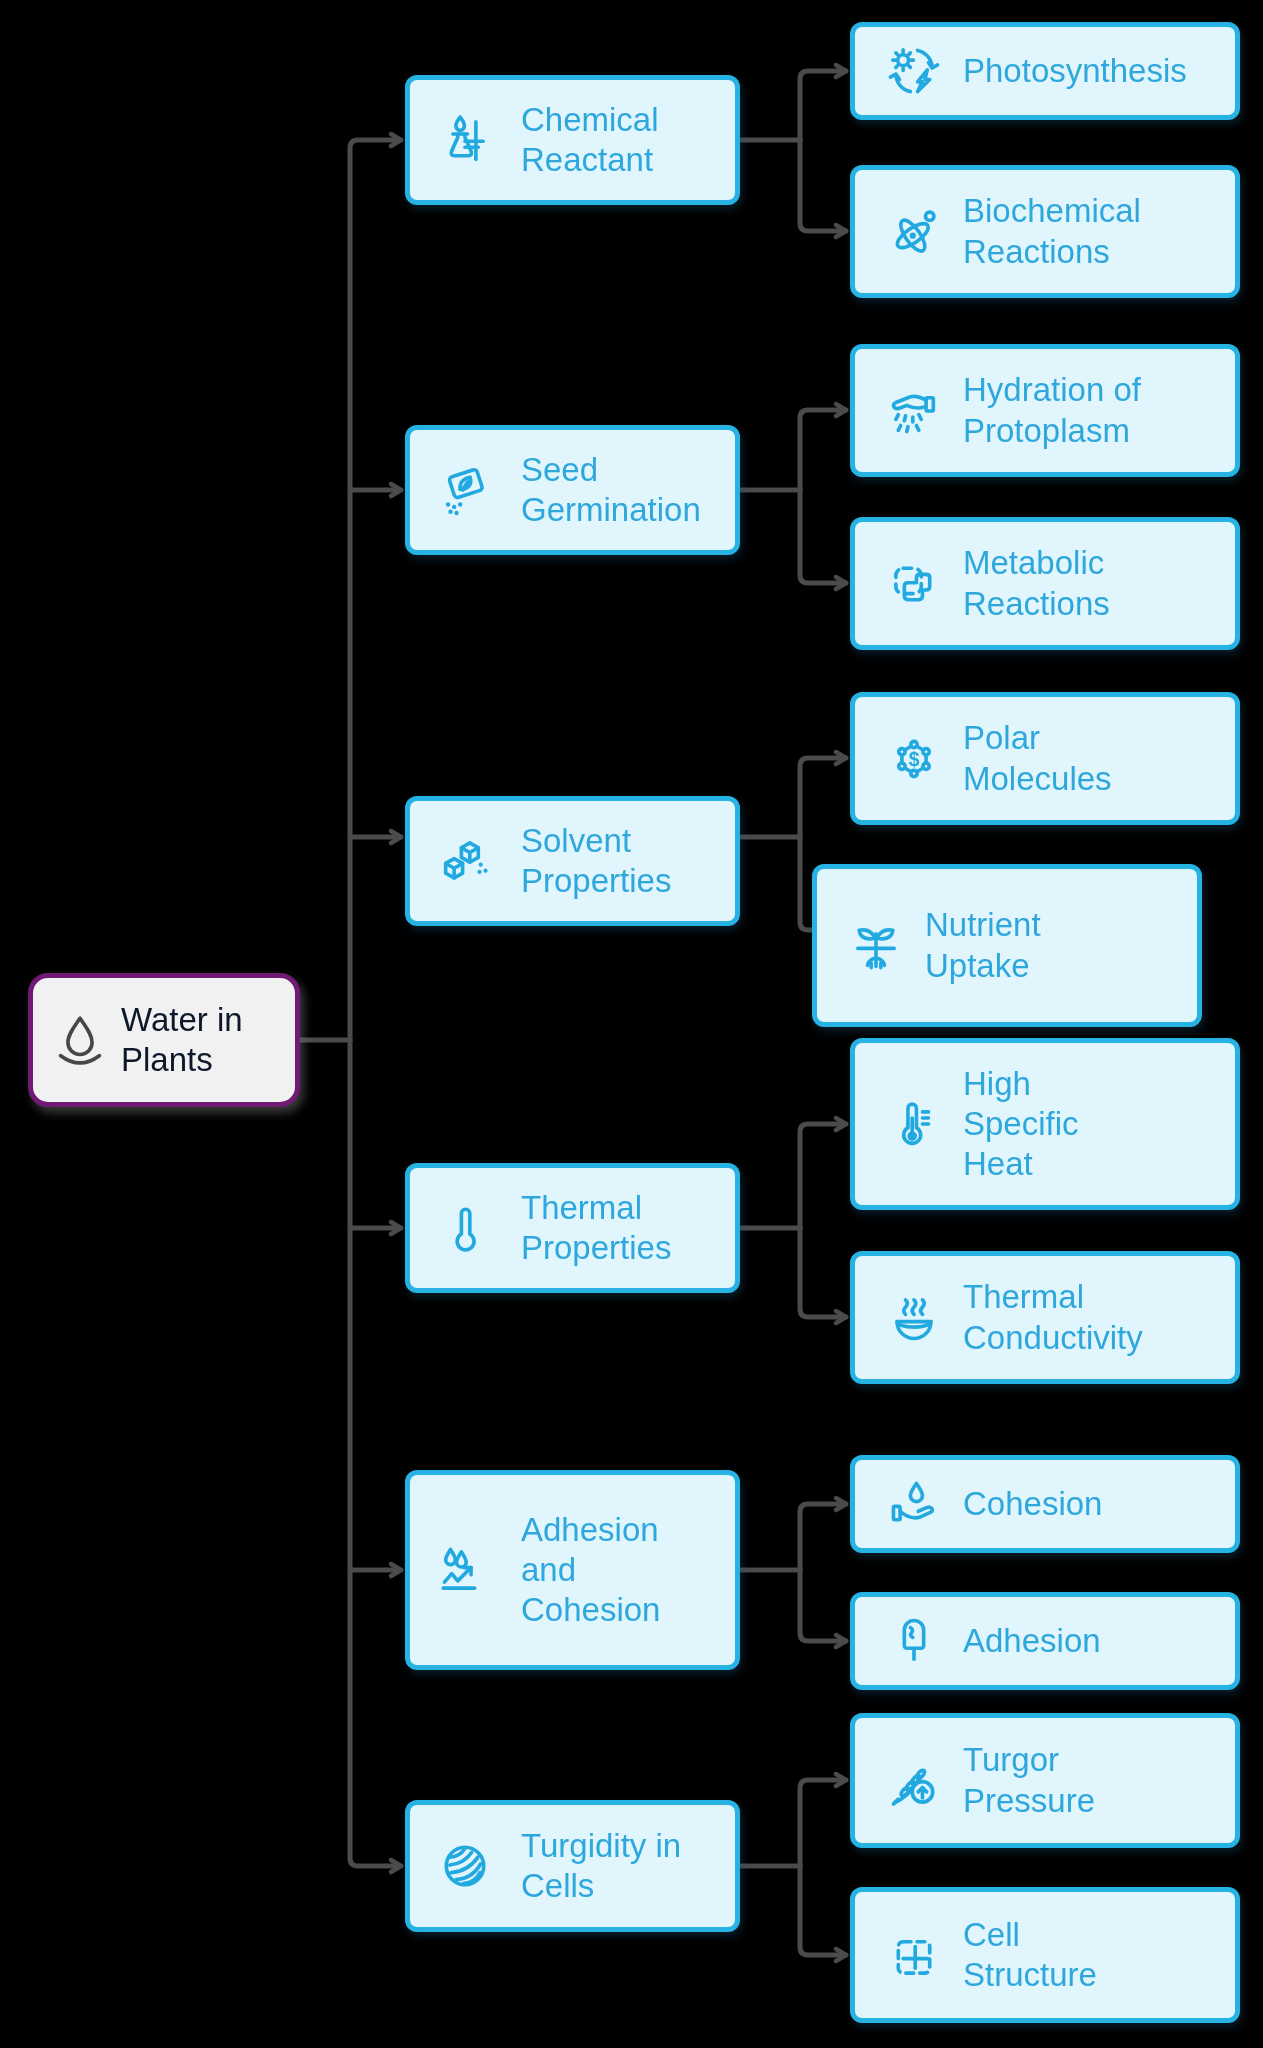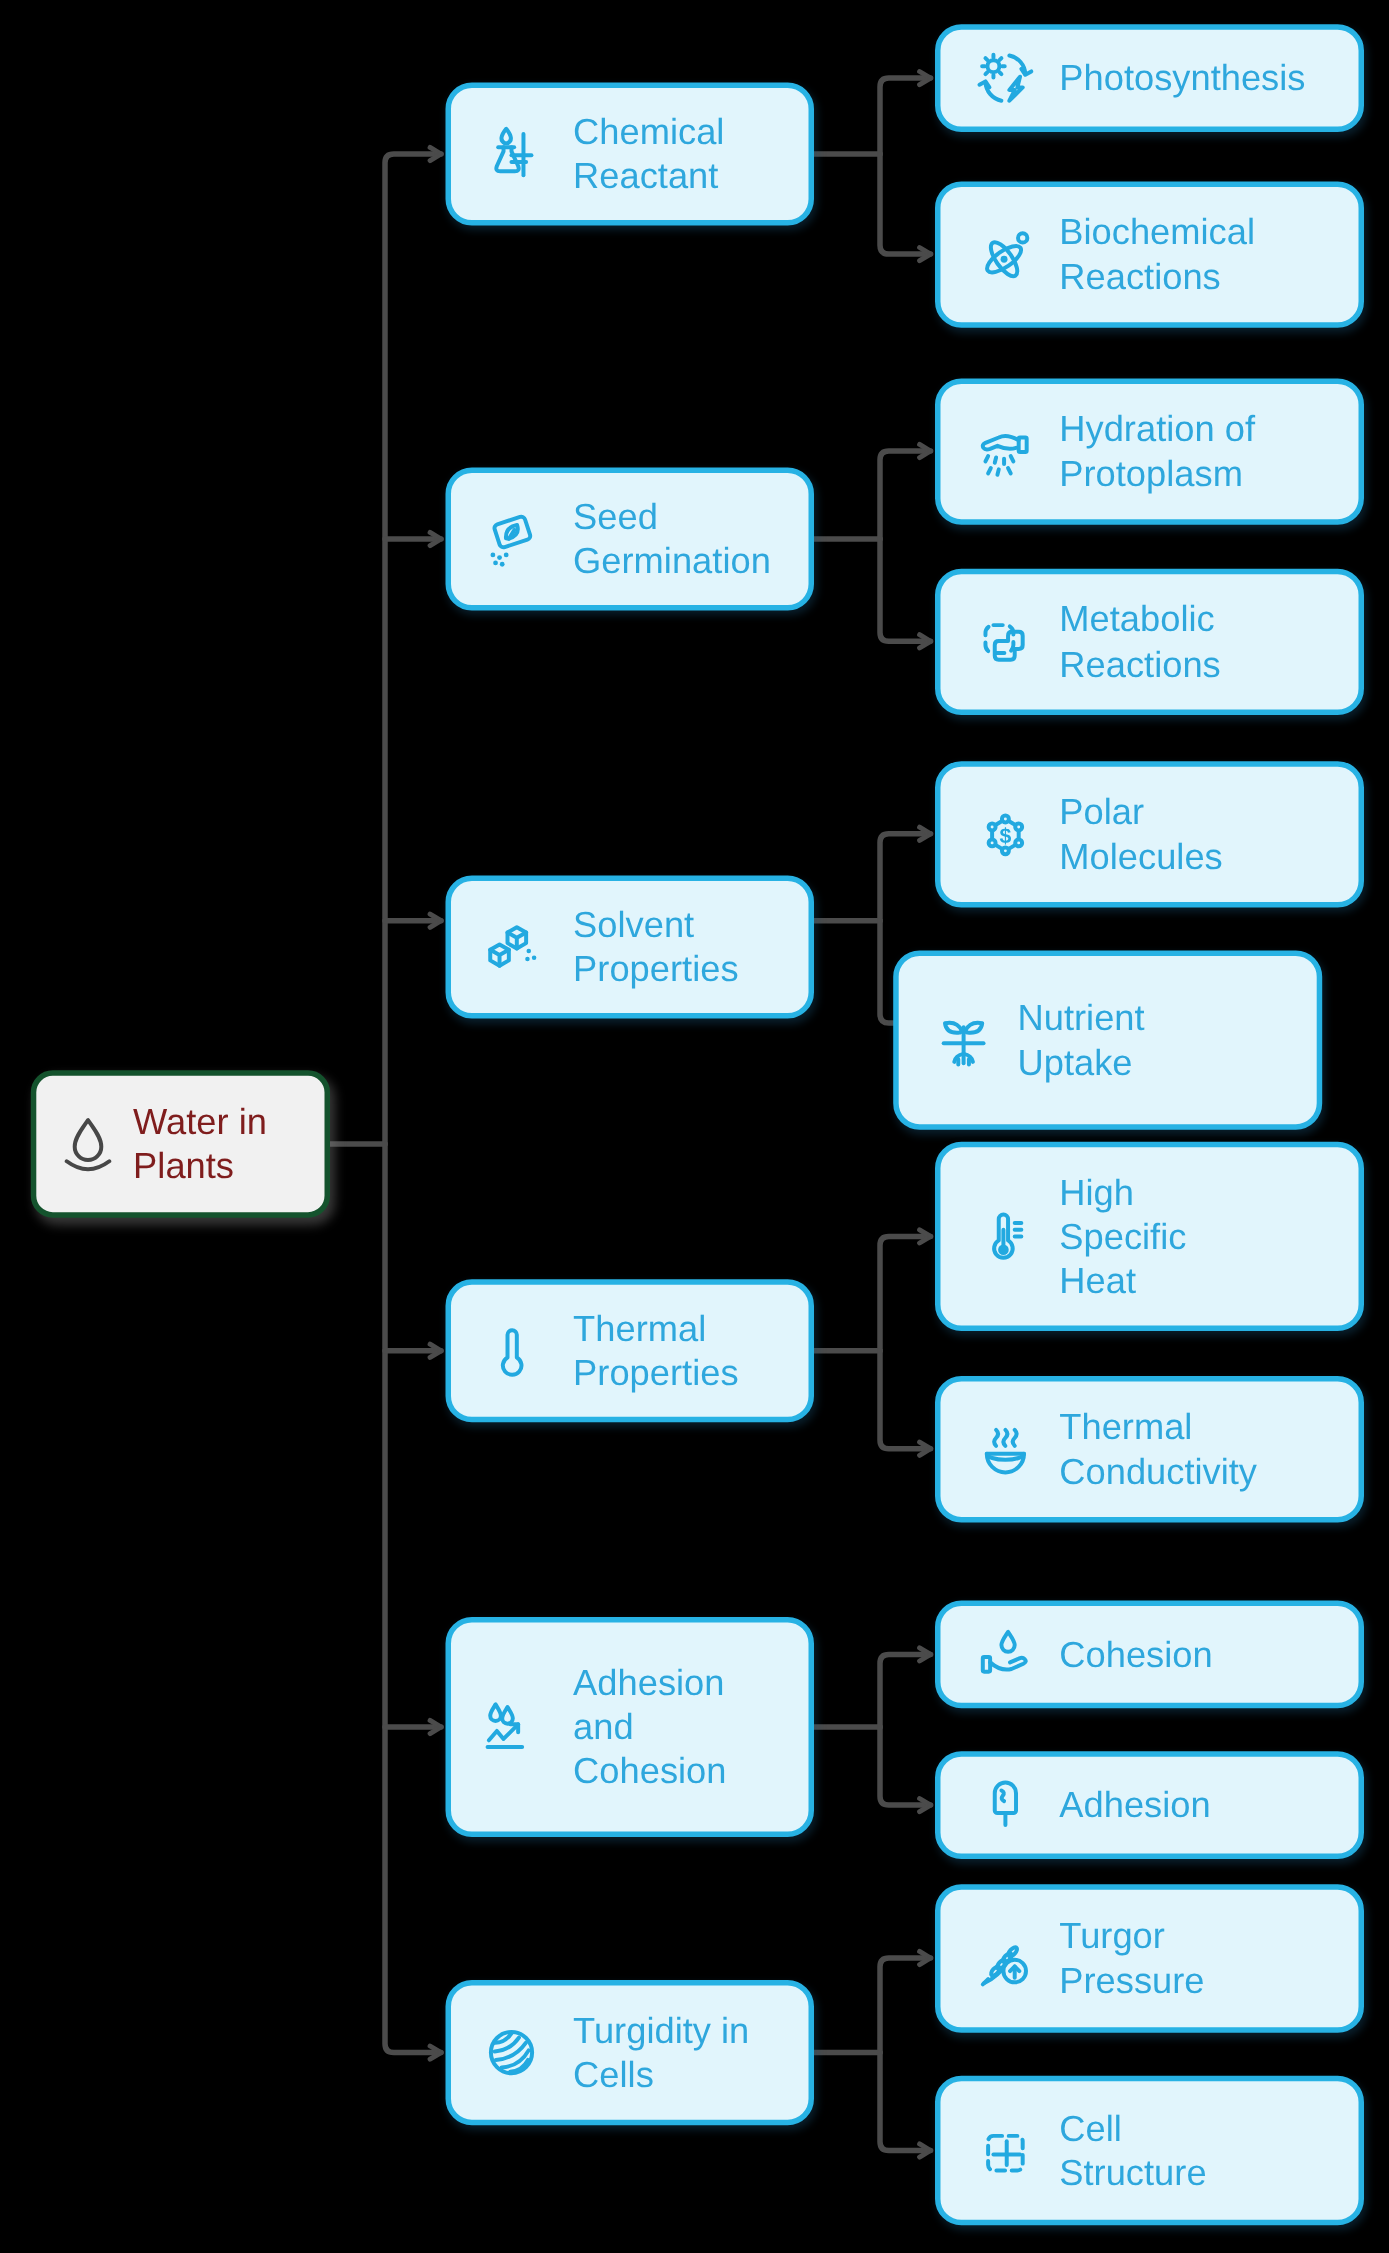--- a/index.html
+++ b/index.html
@@ -3,30 +3,30 @@
 <meta charset="utf-8">
 <style>
   html,body { margin:0; padding:0; background:#000; }
   .canvas {
     position:relative; width:1263px; height:2048px; background:#000000;
     font-family:"Liberation Sans","DejaVu Sans",sans-serif; overflow:hidden;
   }
   .connectors { position:absolute; left:0; top:0; }
   .node {
     position:absolute; display:flex; align-items:center; box-sizing:border-box;
-    border-radius:24px;
+    border-radius:12px;
   }
   .blue {
     background:#e1f5fc; border:5px solid #27b2e4; color:#2ea7dd;
     box-shadow:2px 4px 8px rgba(25,90,125,0.35);
   }
   .branch { padding:0 12px 0 26px; gap:27px; }
   .leaf   { padding:0 12px 0 30px; gap:20px; }
   .root-node {
-    background:#f1f1f1; border:5px solid #14532d; color:#7f1d1d;
+    background:#f1f1f1; border:5px solid #701a75; color:#0f172a;
     border-radius:20px; padding:0 10px 0 18px; gap:12px;
     box-shadow:4px 6px 10px rgba(125,125,125,0.45);
   }
   .label { white-space:pre-line; font-size:33px; line-height:1.22; font-weight:500; }
   .icon { flex-shrink:0; display:block; }
   .icon svg { display:block; stroke:#22a9e0; fill:none; stroke-width:3; stroke-linecap:round; stroke-linejoin:round; }
   .root-node .icon svg { stroke:#474747; }
   .icon svg .f { fill:#22a9e0; stroke:none; }
   .icon svg .bgfill { fill:#e1f5fc; }
   .icon svg text { stroke:none; fill:#22a9e0; font-weight:bold; font-family:"Liberation Sans","DejaVu Sans",sans-serif; }

